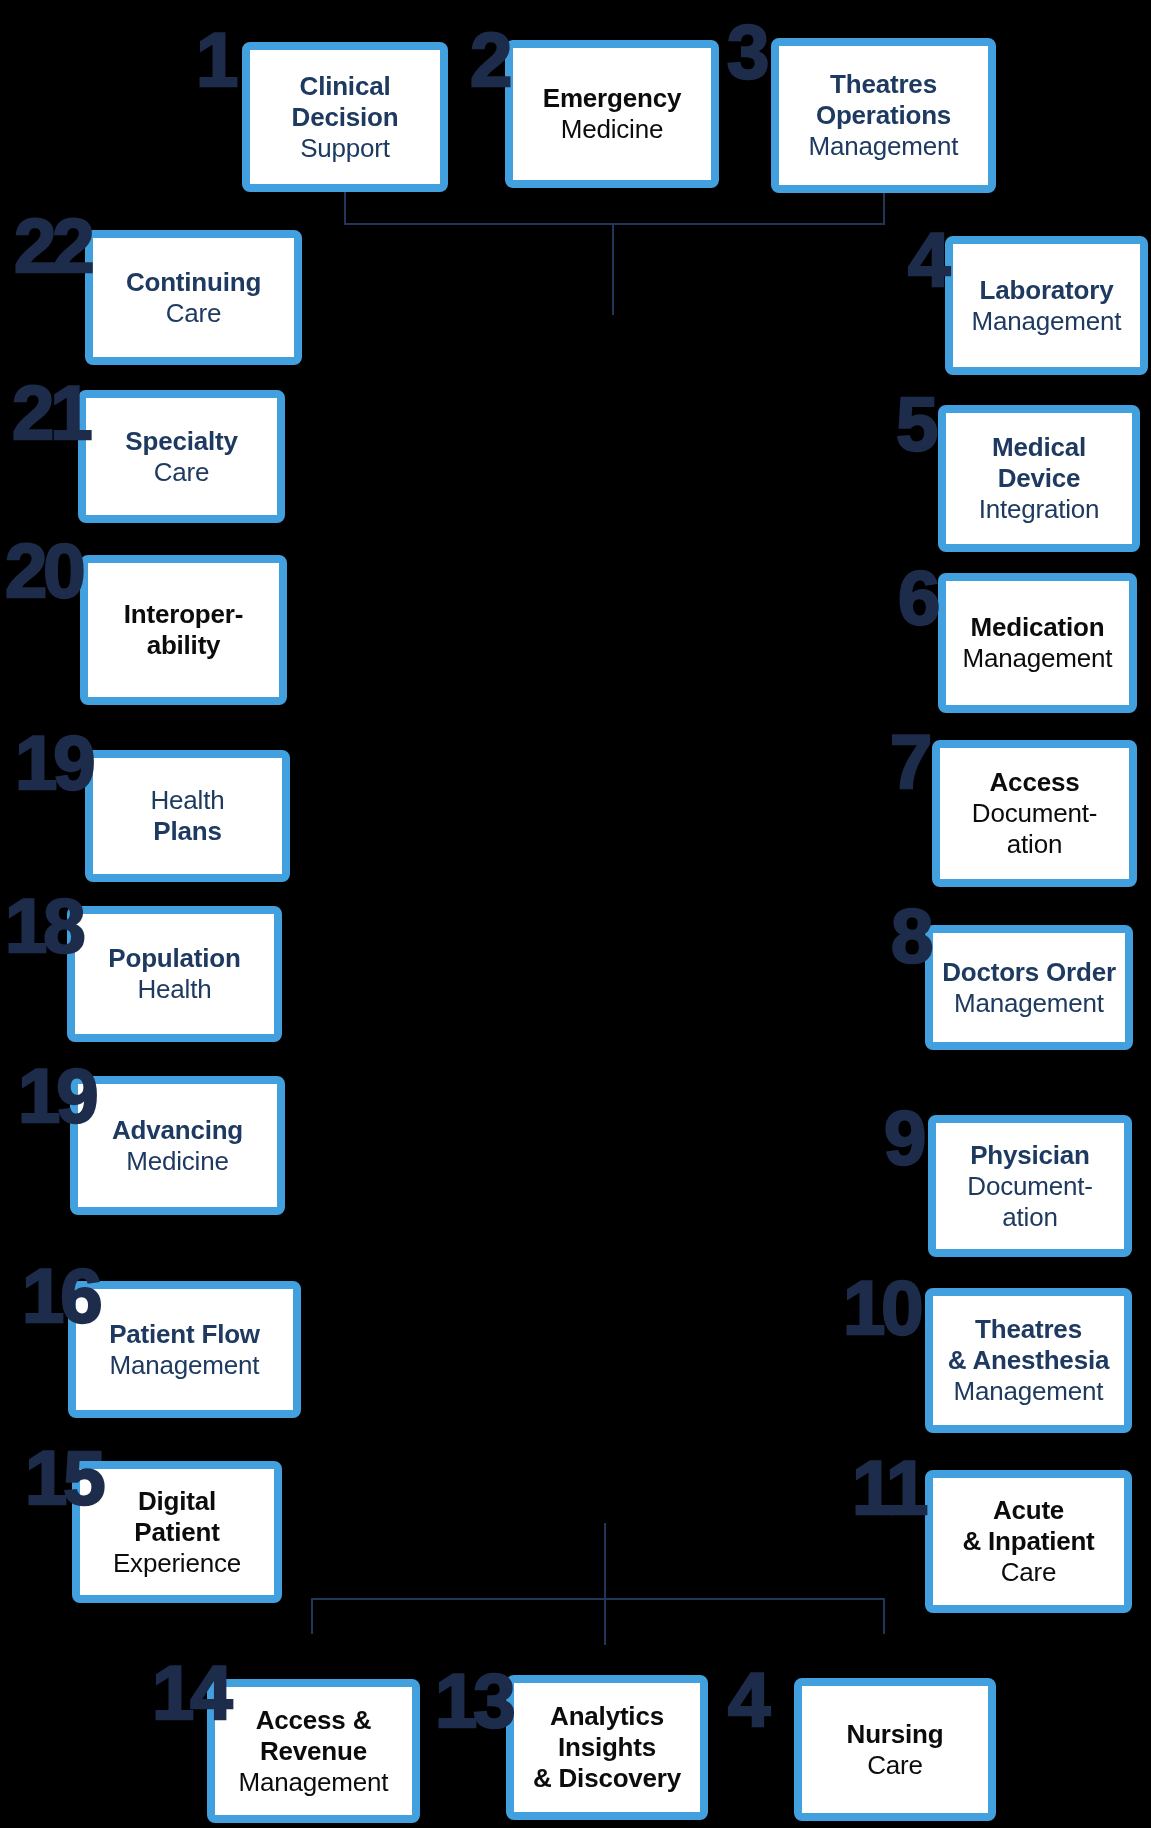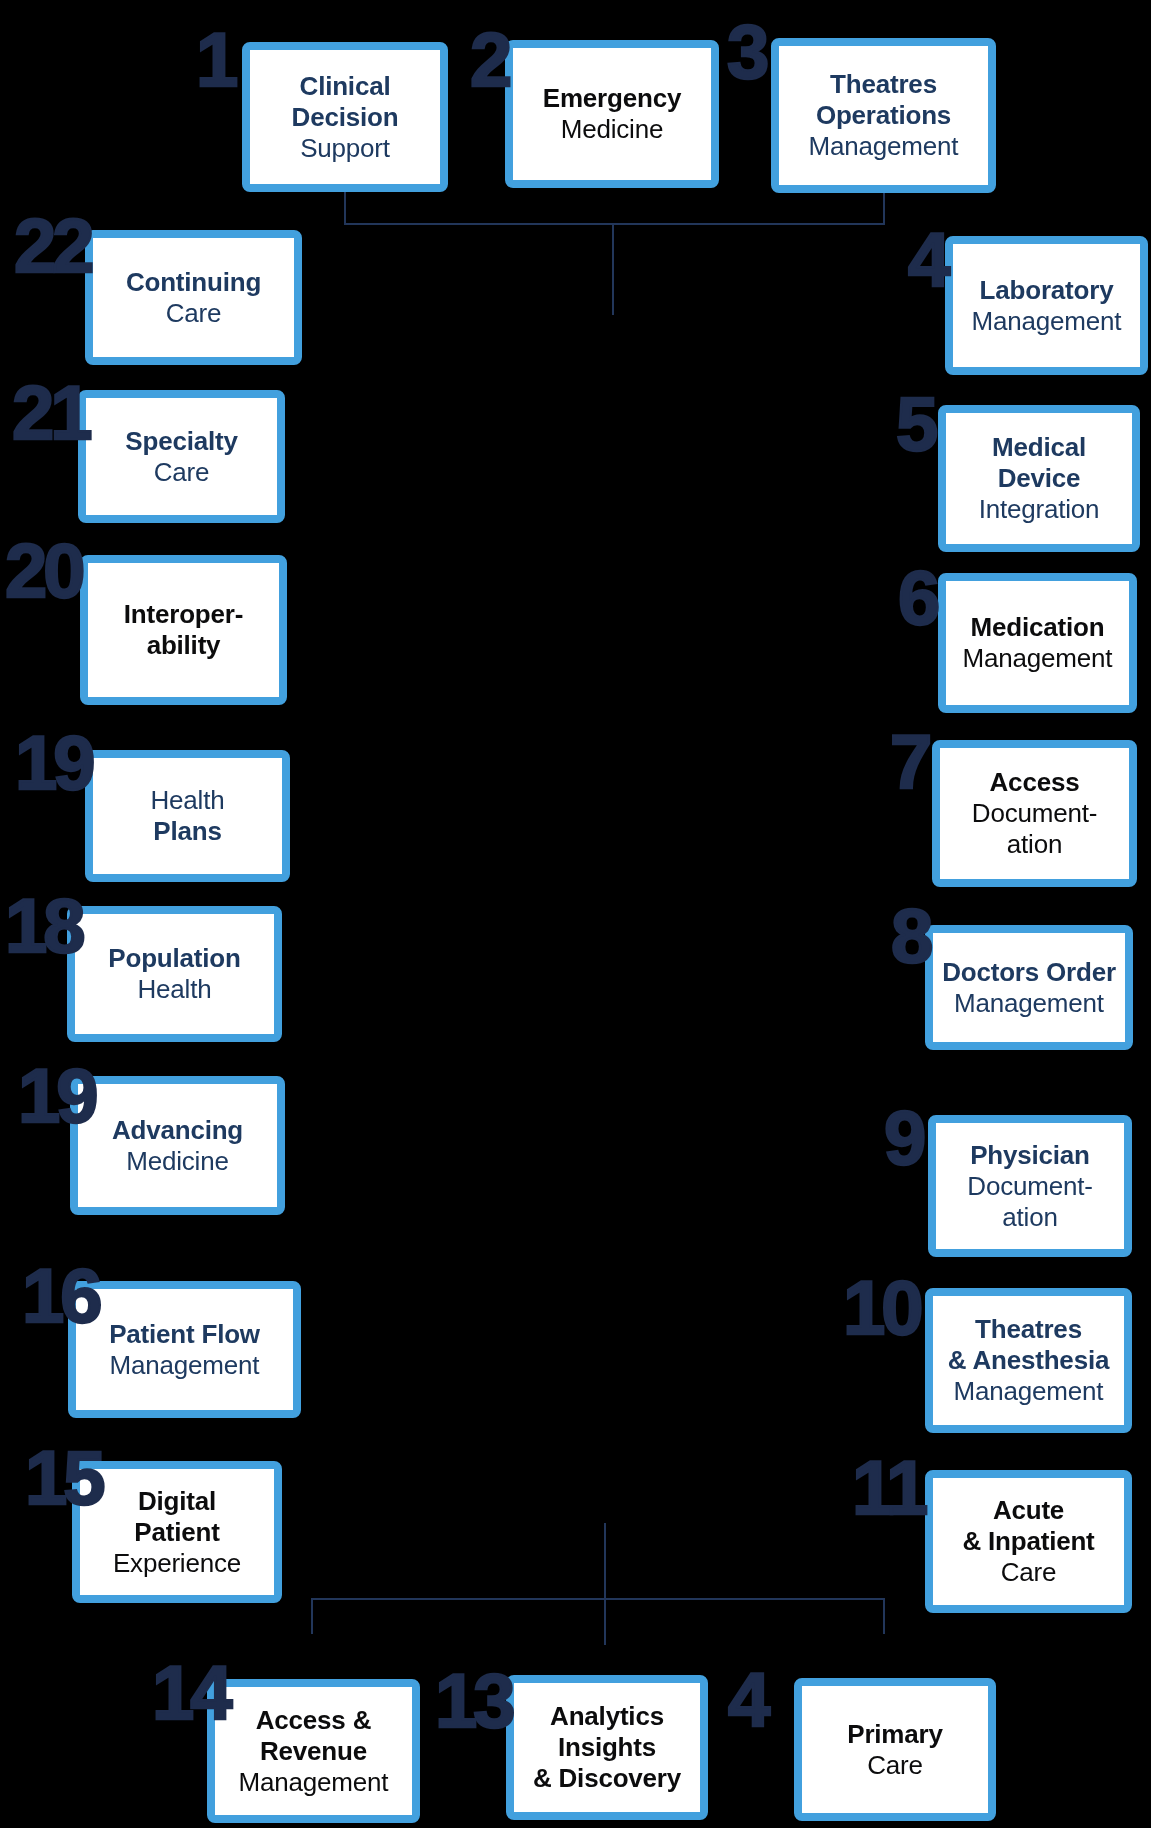--- a/index.html
+++ b/index.html
@@ -188,21 +188,21 @@
           <span class="ln bold">Acute</span>
           <span class="ln bold">&amp; Inpatient</span>
           <span class="ln">Care</span>
         </div>
       </div>
       <span class="num">11</span>
     </div>
   <div class="box b12 black">
       <div class="card">
         <div class="label">
-          <span class="ln bold">Primary</span>
+          <span class="ln bold">Nursing</span>
           <span class="ln">Care</span>
         </div>
       </div>
       <span class="num">4</span>
     </div>
   <div class="box b13 black">
       <div class="card">
         <div class="label">
           <span class="ln bold">Analytics</span>
           <span class="ln bold">Insights</span>

